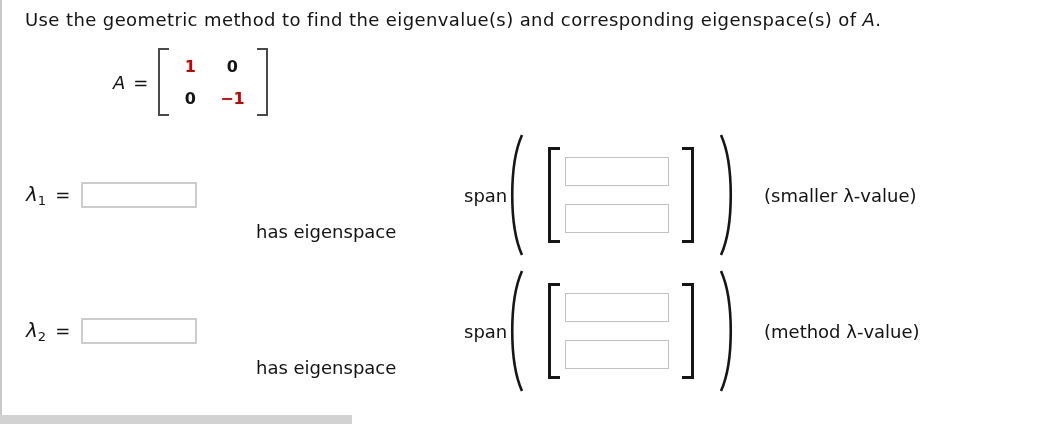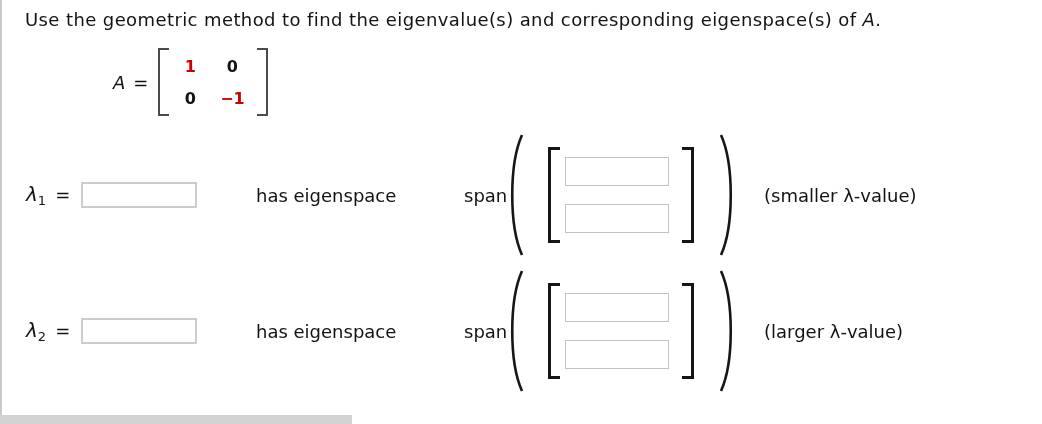--- a/index.html
+++ b/index.html
@@ -31,21 +31,21 @@
 
   .lam { left:26px; font-size:15px; white-space:nowrap; }
   .lam .sym { font-style:italic; font-size:20px; }
   .lam sub { font-size:13px; }
   .lam .eq { font-size:18px; margin-left:9px; }
 
   input.answer-box { position:absolute; top:50%; transform:translateY(-50%); left:81px;
         width:116px; height:26px; border:2px solid #cccccc; background:#fff;
         font-size:15px; padding:0 4px; font-family:inherit; }
 
-  .hes { left:256px; font-size:18px; white-space:nowrap; }
+  .hes { left:256px; font-size:18px; white-space:nowrap;margin-top:36px; }
   .spn { left:448px; font-size:18px;margin-left:16px; }
 
   .paren { position:absolute; top:0; height:126px; width:24px; }
   .paren.l { left:503px; }
   .paren.r { left:716px; }
 
   .sqbracket { position:absolute; top:50%; transform:translateY(-50%); height:96px; width:12px; }
   .sqbracket.l { left:548px; border:3px solid #161616; border-right:none; }
   .sqbracket.r { left:682px; border:3px solid #161616; border-left:none; }
 
@@ -114,17 +114,17 @@
     </svg>
     <div class="sqbracket l"></div>
     <div class="vecs">
       <input class="vec-box" type="text" value="" style="">
       <input class="vec-box" type="text" value="" style="">
     </div>
     <div class="sqbracket r"></div>
     <svg class="paren r" viewBox="0 0 24 126">
       <path d="M5 3 C18 32 18 94 5 123" stroke="#161616" stroke-width="2.6" fill="none"></path>
     </svg>
-    <span class="note vcenter">(larger λ-value)</span>
+    <span class="note vcenter">(method λ-value)</span>
   </div>
 
   <div class="bottom-scroll"></div>
 </div>
 
 </body></html>

